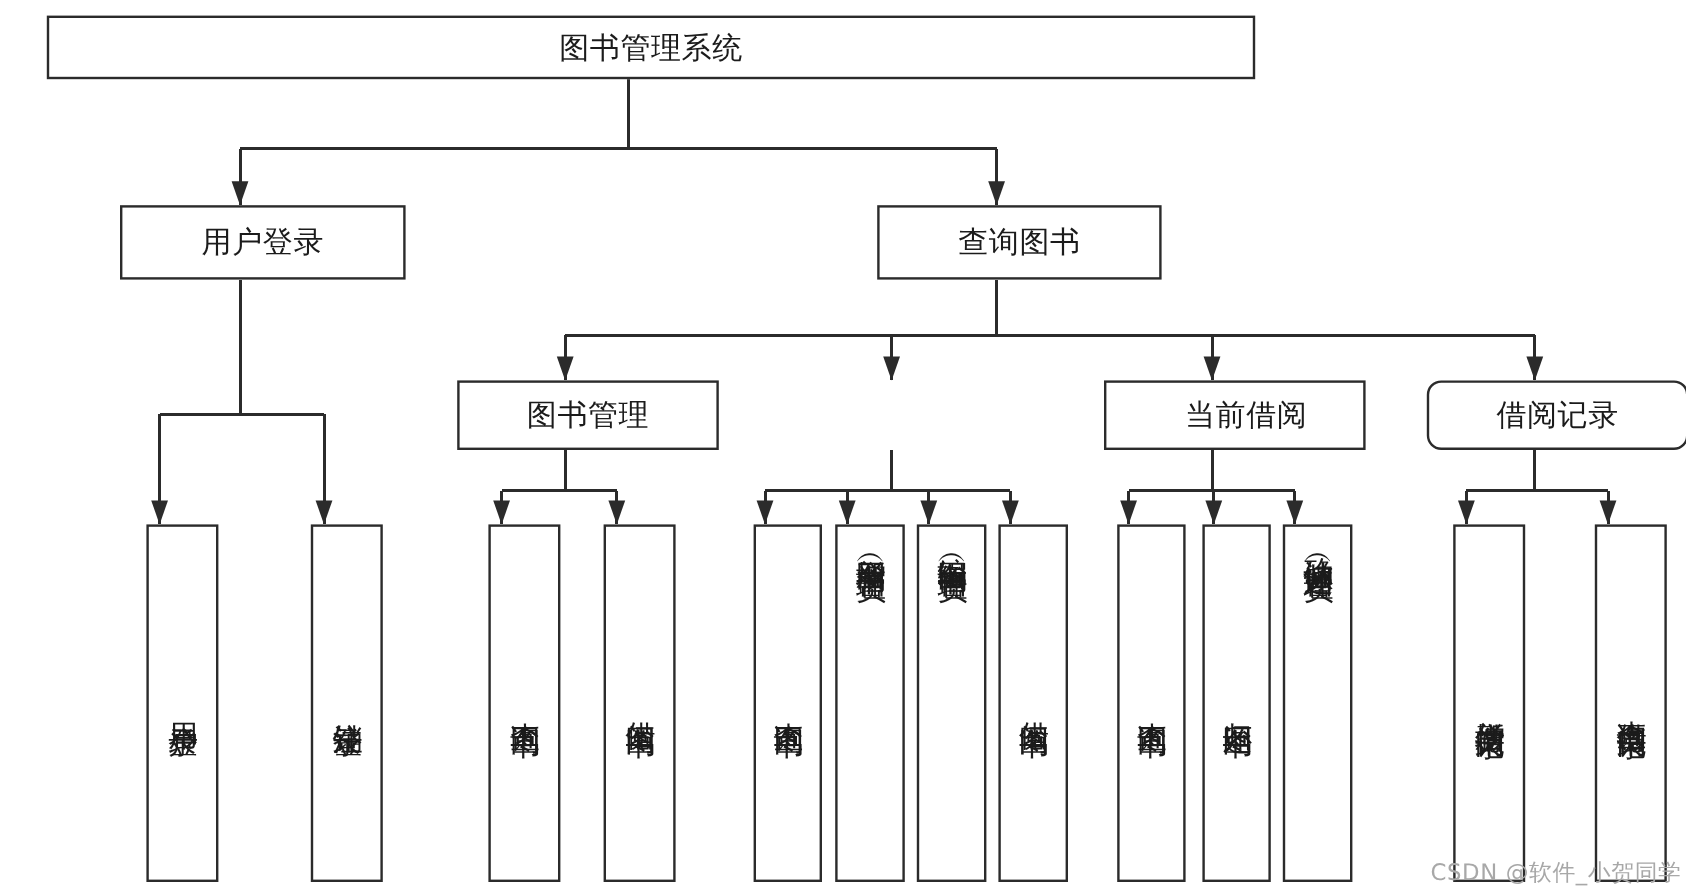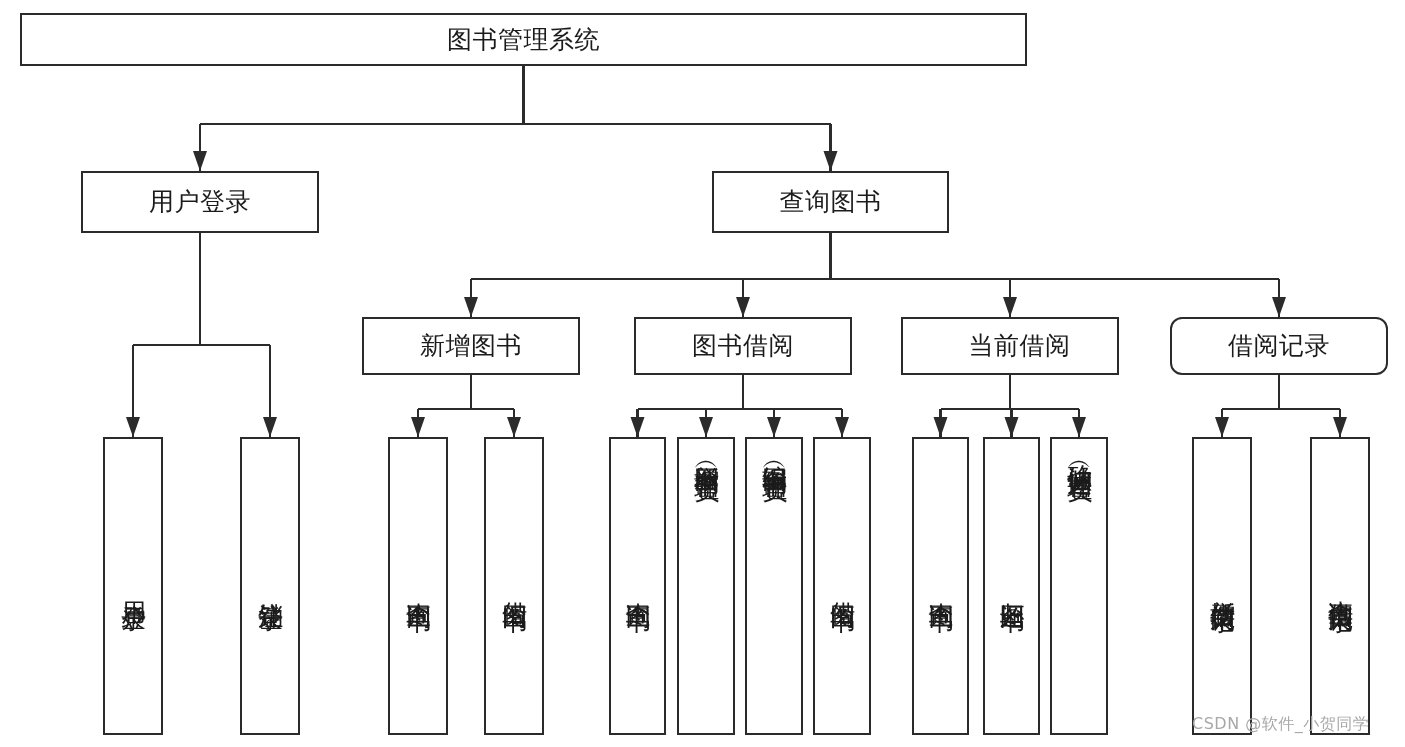--- a/index.html
+++ b/index.html
@@ -31,20 +31,21 @@
     box-sizing: border-box;
     border: 2.5px solid #2b2b2b;
     background: #ffffff;
     display: flex;
     align-items: center;
     justify-content: center;
     color: #1b1b1b;
     line-height: 1.18;
     text-align: center;
     z-index: 2;
+    margin-left: 19px;
   }
   .node-label {
     display: block;
     white-space: pre-wrap;
   }
   
   .node.horiz .node-label {
     writing-mode: horizontal-tb;
     font-size: 25px;
     letter-spacing: 0.5px;
@@ -65,21 +66,21 @@
     line-height: 1.06;
     letter-spacing: 2px;
     white-space: nowrap;
   }
   .node.vert.centered {
     align-items: center;
     padding-top: 0;
   }
   .watermark {
     position: absolute;
-    font-size: 16px;
+    font-size: 19px;
     color: #a8a8a8;
     white-space: nowrap;
     z-index: 5;
     letter-spacing: 0.5px;
   }
 </style>
 </head>
 <body>
 
 <div id="diagram-canvas">
@@ -144,24 +145,21 @@
 <div class="node root horiz" style="left: 20px; top: 13px; width: 1007px; height: 53px; border-color: rgb(43, 43, 43); background: rgb(255, 255, 255); color: rgb(27, 27, 27);">
       <span class="node-label">图书管理系统</span>
     </div>
     <div class="node lvl2 horiz" style="left: 81px; top: 171px; width: 238px; height: 62px; border-color: rgb(43, 43, 43); background: rgb(255, 255, 255); color: rgb(27, 27, 27);">
       <span class="node-label">用户登录</span>
     </div>
     <div class="node lvl2 horiz" style="left: 712px; top: 171px; width: 237px; height: 62px; border-color: rgb(43, 43, 43); background: rgb(255, 255, 255); color: rgb(27, 27, 27);">
       <span class="node-label">查询图书</span>
     </div>
     <div class="node lvl3 horiz" style="left: 362px; top: 317px; width: 218px; height: 58px; border-color: rgb(43, 43, 43); background: rgb(255, 255, 255); color: rgb(27, 27, 27);">
-      <span class="node-label">新增图书</span>
-    </div>
-    <div class="node lvl3 horiz" style="left: 634px; top: 317px; width: 218px; height: 58px; border-color: rgb(43, 43, 43); background: rgb(255, 255, 255); color: rgb(27, 27, 27);">
-      <span class="node-label">图书借阅</span>
+      <span class="node-label">图书管理</span>
     </div>
     <div class="node lvl3 horiz" style="left: 901px; top: 317px; width: 218px; height: 58px; border-color: rgb(43, 43, 43); background: rgb(255, 255, 255); color: rgb(27, 27, 27); padding-left: 19px;">
       <span class="node-label">当前借阅</span>
     </div>
     <div class="node lvl3 horiz" style="left: 1170px; top: 317px; width: 218px; height: 58px; border-color: rgb(43, 43, 43); background: rgb(255, 255, 255); color: rgb(27, 27, 27); border-radius: 12px;">
       <span class="node-label">借阅记录</span>
     </div>
     <div class="node leaf vert centered" style="left: 103px; top: 437px; width: 60px; height: 298px; border-color: rgb(43, 43, 43); background: rgb(255, 255, 255); color: rgb(27, 27, 27);">
       <span class="node-label">用户登录</span>
     </div>

